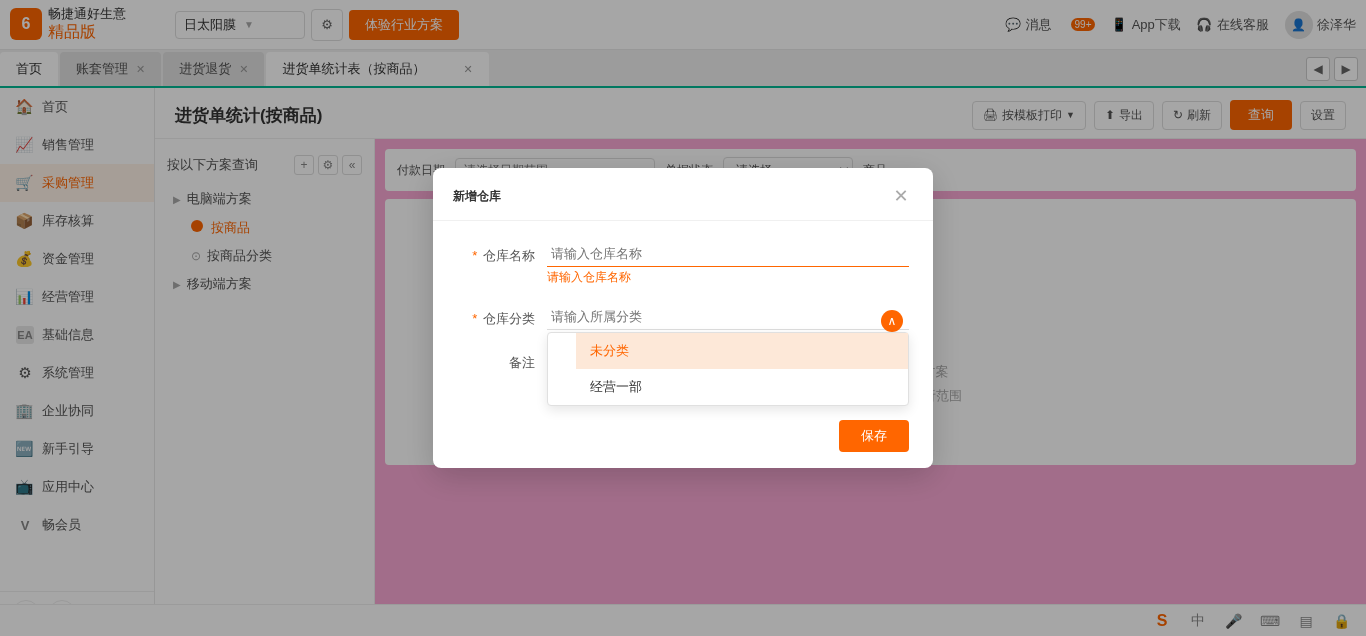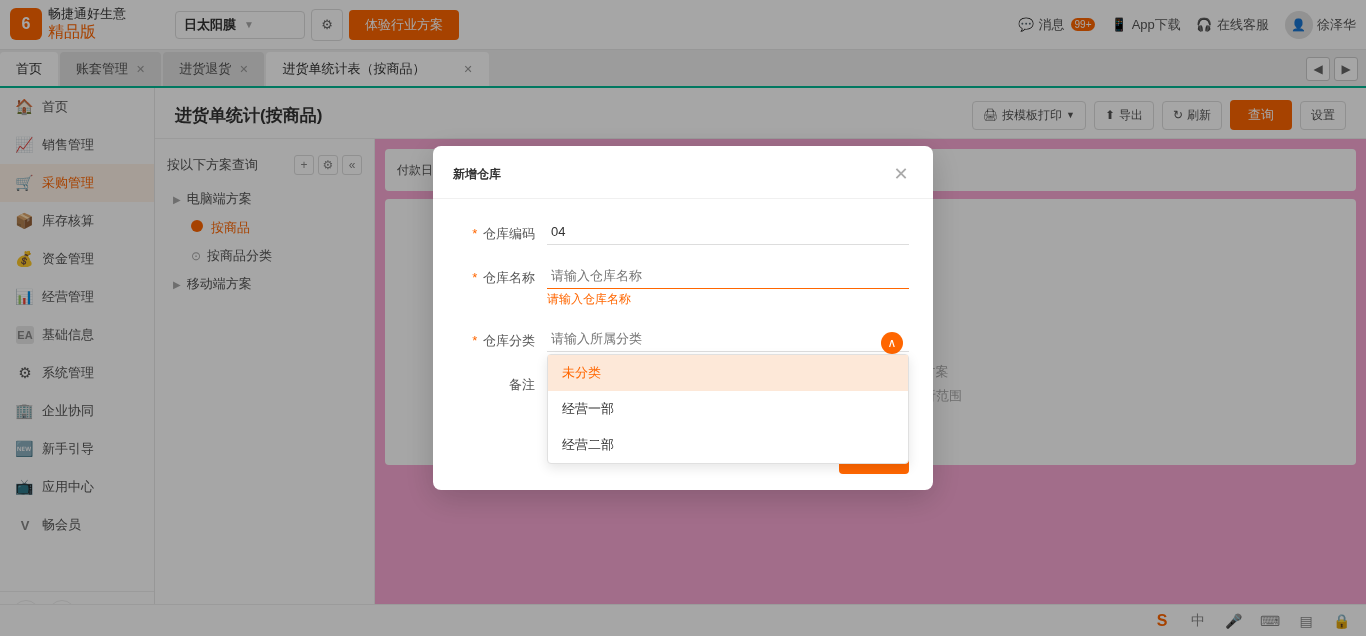--- a/index.html
+++ b/index.html
@@ -32,40 +32,39 @@
     .logo-text { font-size: 13px; color: #333; line-height: 1.3; }
     .logo-sub { font-size: 16px; color: #f60; }
     .top-search-area {
       display: flex; align-items: center; gap: 6px; flex: 1;
     }
     .top-search-select {
       border: 1px solid #ddd; border-radius: 4px; padding: 4px 24px 4px 8px;
       font-size: 13px; color: #333; background: #fff; cursor: pointer;
       position: relative; display: flex; align-items: center; gap: 4px;
       min-width: 130px;
-      font-weight: bold;
     }
     .top-btn-trial {
       background: #f60; color: #fff; border: none; border-radius: 4px;
       padding: 6px 16px; font-size: 13px; cursor: pointer;
     }
     .top-gear-btn {
       width: 32px; height: 32px; border: 1px solid #ddd; border-radius: 4px;
       display: flex; align-items: center; justify-content: center; cursor: pointer;
       color: #666;
     }
     .top-right {
       display: flex; align-items: center; gap: 16px; margin-left: auto;
     }
     .top-right-item {
       display: flex; align-items: center; gap: 4px; color: #555; cursor: pointer; font-size: 13px;
     }
     .badge {
       background: #f60; color: #fff; border-radius: 10px;
-      font-size: 10px; padding: 1px 4px; margin-left: 2px;
+      font-size: 10px; padding: 1px 4px; margin-left: 15px;
     }
     .user-avatar {
       width: 28px; height: 28px; border-radius: 50%; background: #e0e0e0;
       display: flex; align-items: center; justify-content: center; color: #888; font-size: 12px;
     }
 
     
     .tab-bar {
       height: 38px;
       background: #f0f0f0;
@@ -322,21 +321,21 @@
       position: absolute;
       top: 100%; left: 0; right: 0;
       background: #fff;
       border: 1px solid #e0e0e0;
       border-radius: 4px;
       box-shadow: 0 4px 12px rgba(0,0,0,0.1);
       z-index: 200;
       margin-top: 2px;
     }
     .dropdown-item {
-      padding: 9px 14px; font-size: 13px; color: #333; cursor: pointer;
+      padding: 9px 14px; font-size: 13px; color: #333; cursor: pointer; margin-left: 28px;
     }
     .dropdown-item.selected { background: #fde8d8; color: #f60; }
     .modal-footer {
       display: flex; justify-content: flex-end; gap: 10px;
       padding: 12px 24px 16px;
     }
     .btn-save {
       background: #f60; color: #fff; border: none; border-radius: 4px;
       padding: 7px 22px; font-size: 13px; cursor: pointer; font-weight: 500;
     }
@@ -575,29 +574,20 @@
 </div>
 
 <div class="modal-overlay">
   <div class="modal">
     <div class="modal-header">
       <span class="modal-title">新增仓库</span>
       <div class="modal-close">✕</div>
     </div>
     <div class="modal-body">
 
-      <div class="form-row">
-        <div class="form-label">
-          <span class="required-star">*</span>
-          <span>仓库编码</span>
-        </div>
-        <div class="form-control-wrap">
-          <input class="form-control" value="04" style="">
-        </div>
-      </div>
 
       <div class="form-row">
         <div class="form-label">
           <span class="required-star">*</span>
           <span>仓库名称</span>
         </div>
         <div class="form-control-wrap">
           <input class="form-control error-border" placeholder="请输入仓库名称" style="">
           <span class="error-text">请输入仓库名称</span>
         </div>
@@ -608,21 +598,20 @@
           <span class="required-star">*</span>
           <span>仓库分类</span>
         </div>
         <div class="form-select-wrap">
           <input class="form-select-input" placeholder="请输入所属分类" style="">
           <div class="form-select-arrow">∧</div>
           
           <div class="dropdown-list">
             <div class="dropdown-item selected">未分类</div>
             <div class="dropdown-item">经营一部</div>
-            <div class="dropdown-item">经营二部</div>
           </div>
         </div>
       </div>
 
       <div class="form-row">
         <div class="form-label">
           <span>备注</span>
         </div>
         <div class="form-control-wrap">
           <input class="form-control" placeholder="" style="">

